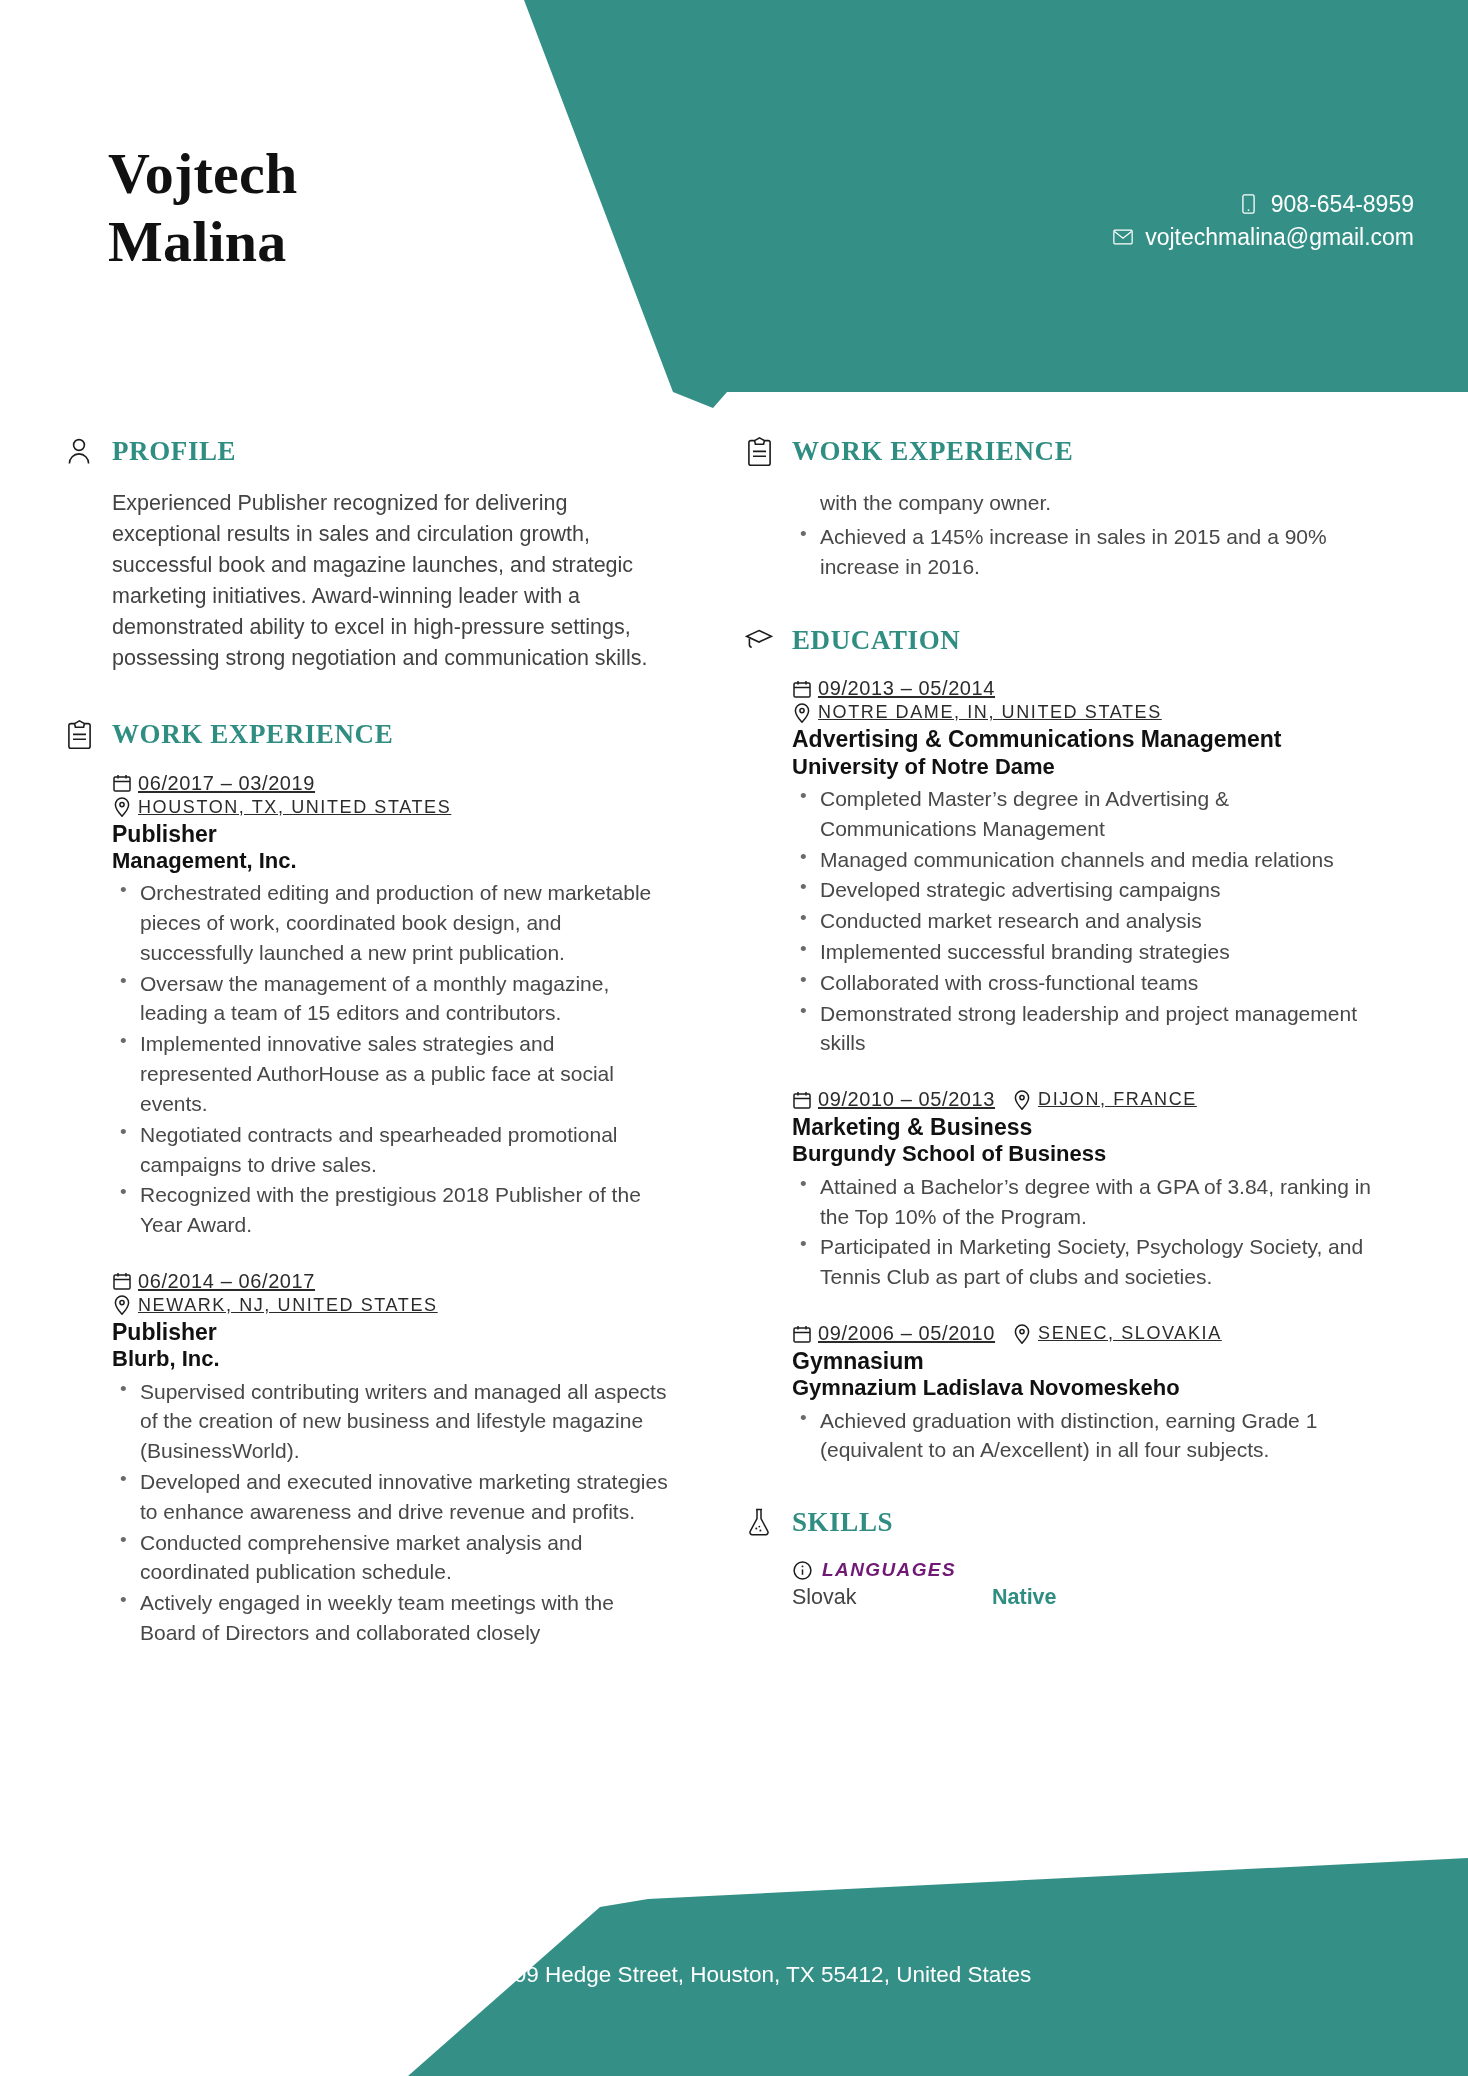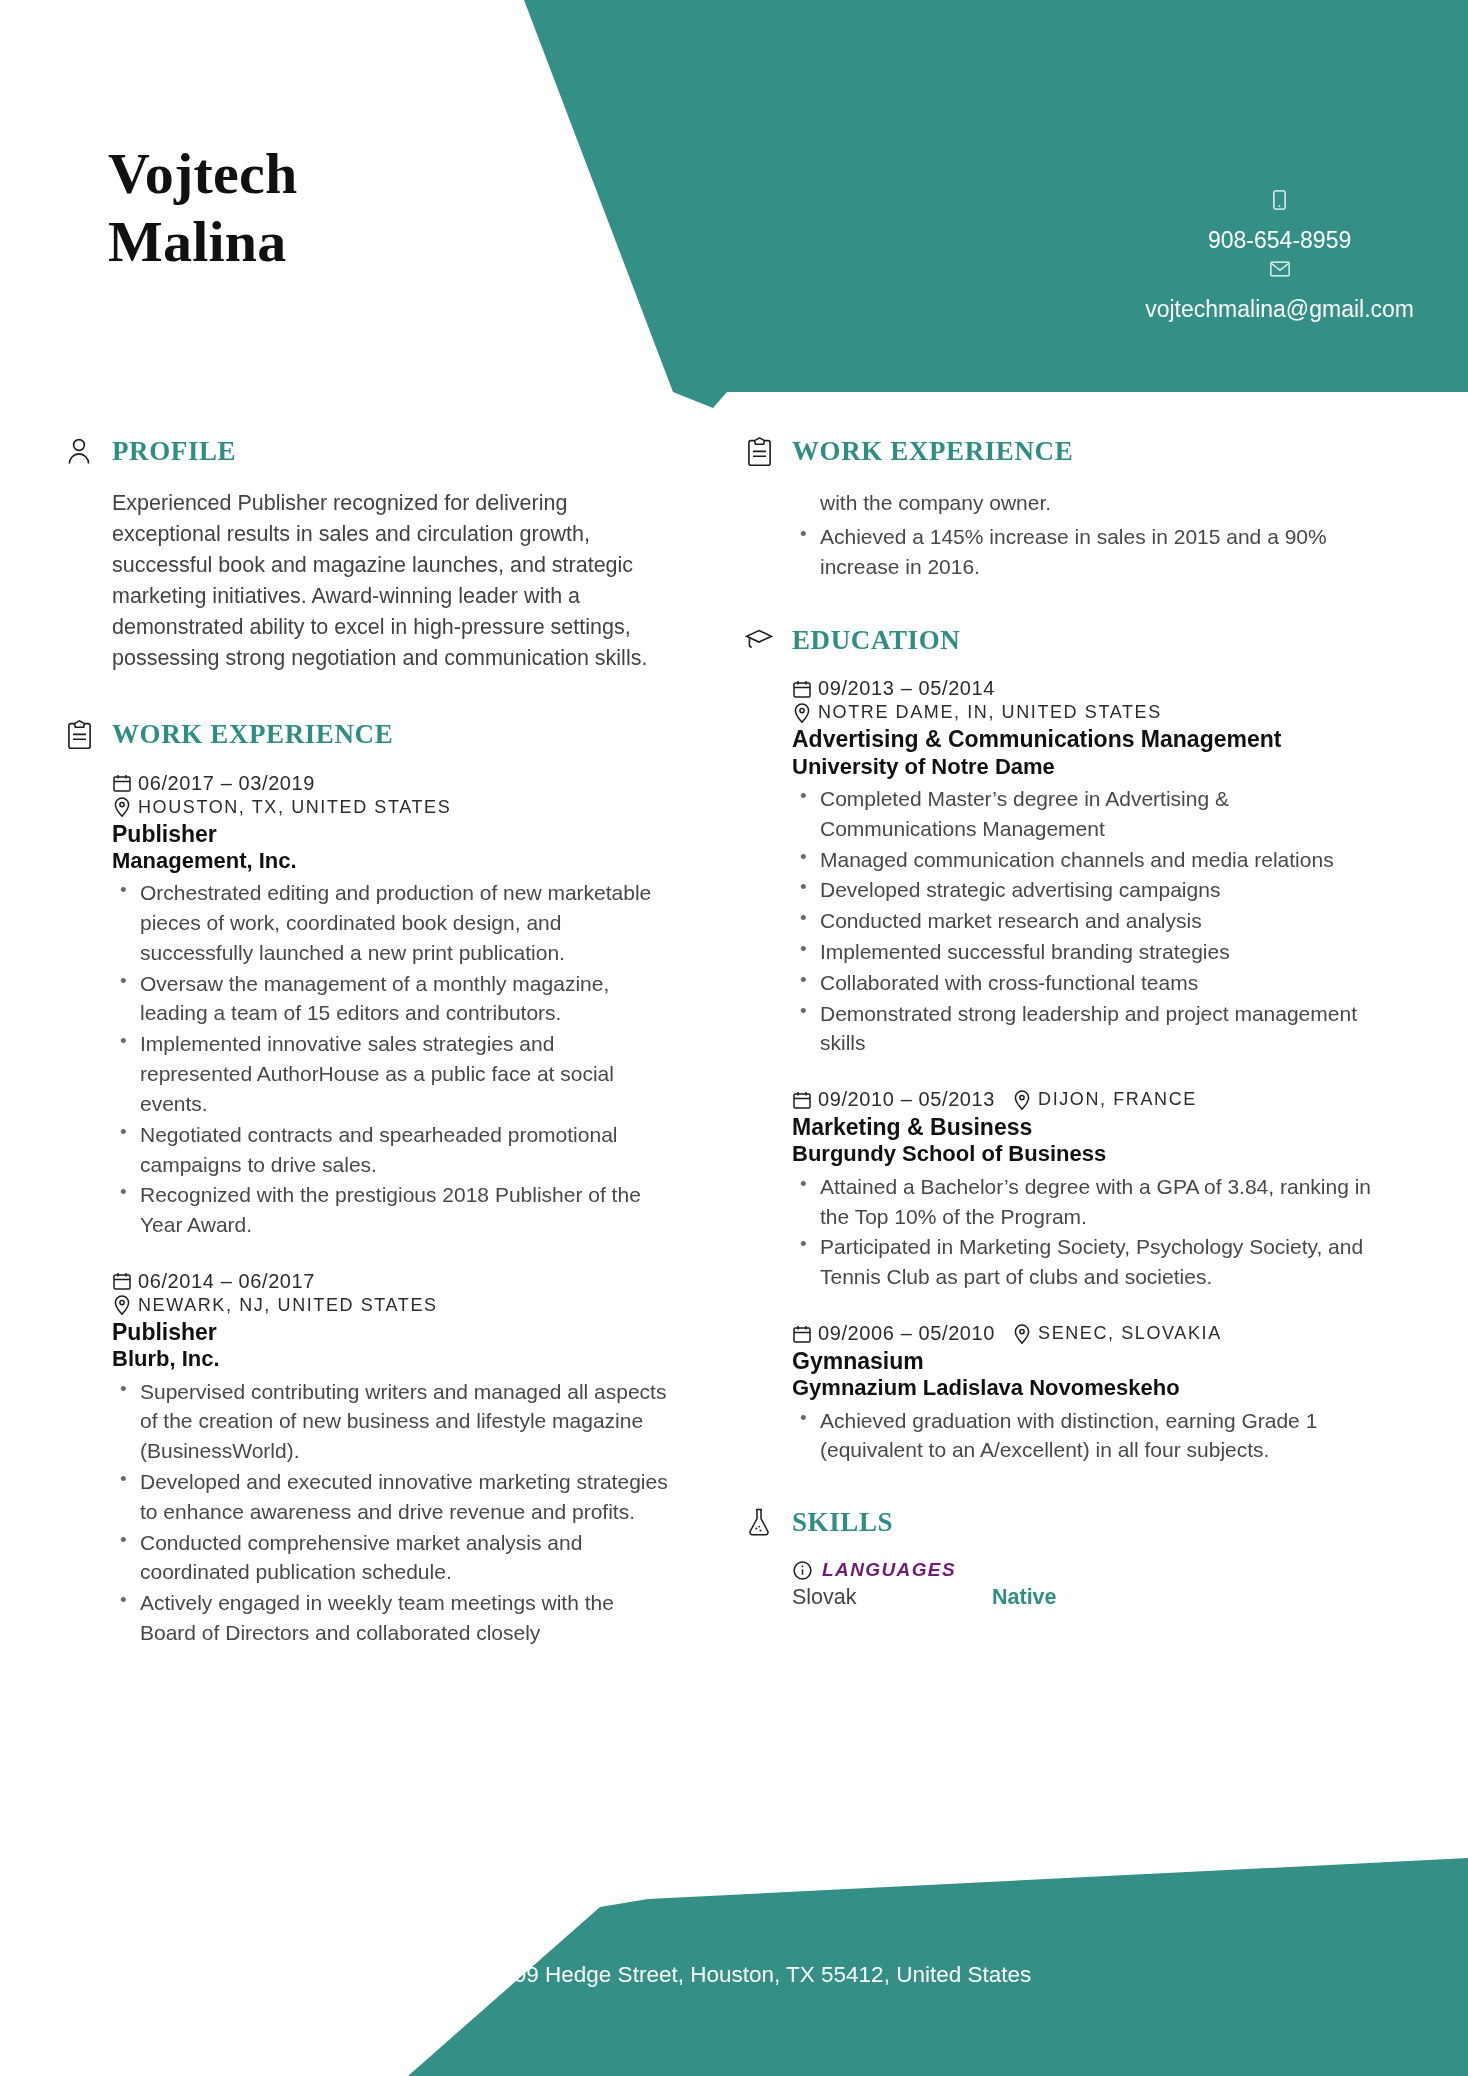--- a/index.html
+++ b/index.html
@@ -21,21 +21,21 @@
     font-weight:bold; font-size:58px; line-height:1.17;
     color:#111111; letter-spacing:.2px;
   }
   .name span { display:block; }
 
   .contacts {
     position:absolute; right:54px; top:188px;
     text-align:right; color:#ffffff;
     font-size:23px; line-height:1.42;
   }
-  .contact-row { display:flex; align-items:center; justify-content:flex-end; gap:12px; white-space:nowrap;flex-direction:column; }
+  .contact-row { display:flex; align-items:center; justify-content:flex-end; gap:12px; white-space:nowrap; }
   .contact-row .ico { display:inline-flex; width:20px; height:24px; align-items:center; justify-content:center; flex:none; }
 
   
   .col { position:absolute; top:430px; z-index:2; }
   .col-left  { left:64px;  width:608px; }
   .col-right { left:744px; width:640px; }
 
   .section { margin-bottom:0; }
   .section-head { display:flex; align-items:center; gap:18px; height:42px; }
   .section-head .ico { width:30px; height:30px; flex:none; display:flex; align-items:center; justify-content:center; }
@@ -43,21 +43,21 @@
     font-family:"Liberation Serif", serif; font-weight:bold;
     font-size:27px; letter-spacing:.6px; color:#2f8d82;
   }
 
   .section-body { padding-left:48px; padding-top:16px; }
 
   .profile-text { font-size:21.5px; line-height:1.44; color:#424242; }
 
   .entry { margin-bottom:30px; }
   .meta-line { display:flex; align-items:center; gap:7px; flex-wrap:wrap; font-size:19px; color:#2b2b2b;
-               letter-spacing:1.2px; font-family:"Liberation Sans", sans-serif; }
+               letter-spacing:1.2px; font-family:"Liberation Sans", sans-serif;text-decoration:underline; }
   .meta-line + .meta-line { margin-top:2px; }
   .meta-ico { width:19px; height:21px; flex:none; display:inline-flex; align-items:center; justify-content:center; }
   .meta-date { letter-spacing:.6px; font-size:20px; }
   .meta-loc  { font-size:18px; letter-spacing:1.6px; }
 
   .entry-title { font-size:23px; font-weight:bold; color:#111; line-height:1.18; margin-top:3px; }
   .entry-sub   { font-size:22px; font-weight:bold; color:#111; line-height:1.2; }
 
   ul.bullets { list-style:none; margin-top:4px; }
   ul.bullets li {

